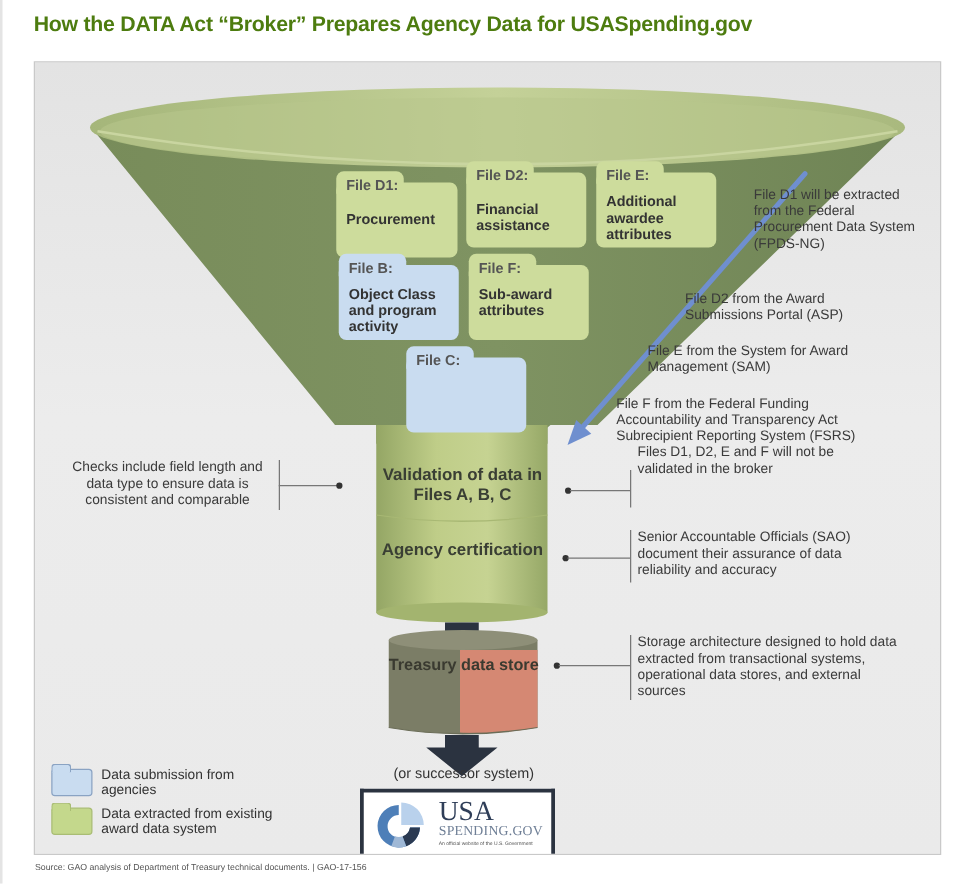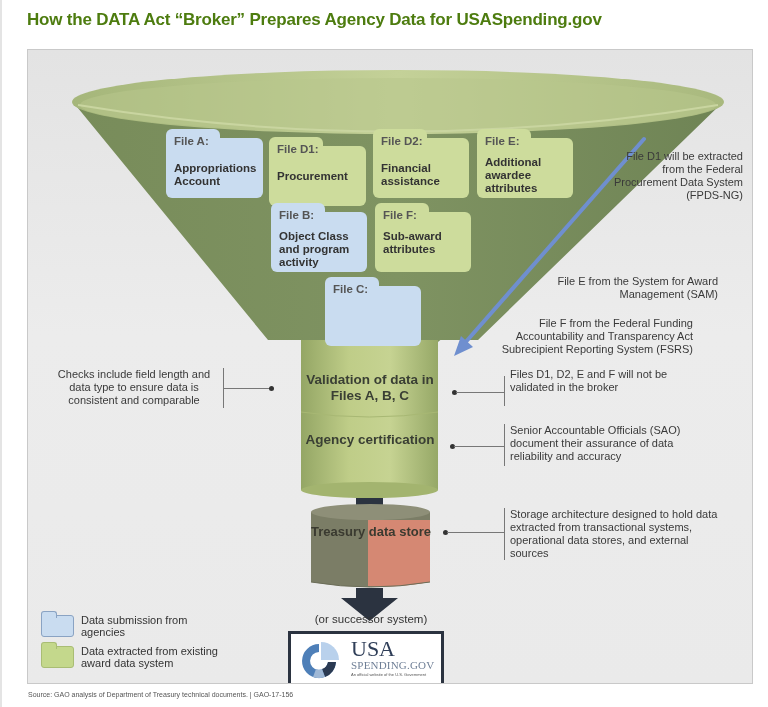--- a/index.html
+++ b/index.html
@@ -50,21 +50,21 @@
 
   .neck-label {
     position: absolute; width: 140px; text-align: center;
     font-size: 13.5px; font-weight: bold; color: #3a3f34; line-height: 16px;
   }
 
   .note {
     position: absolute; font-size: 10.5px; color: #3a3a3a; line-height: 13px;
   }
   .note.right { text-align: center; }
-  .note.center { text-align: right; }
+  .note.center { text-align: left; }
 
   .connector-bar {
     position: absolute; width: 1px; background: #777;
   }
   .connector-line {
     position: absolute; height: 1px; background: #777;
   }
   .connector-dot {
     position: absolute; width: 5px; height: 5px; border-radius: 50%; background: #333;
   }
@@ -157,25 +157,20 @@
     <ellipse cx="342.5" cy="462" rx="59.5" ry="8" fill="#8e8f78"></ellipse>
     <path d="M283,532 Q342,542 402,532" fill="none" stroke="#6b6d58" stroke-width="1"></path>
 
     <path d="M328,538 L355,538 L355,548 L370,548 L341.5,571 L313,548 L328,548 Z" fill="#2b3340"></path>
 
     <line x1="616" y1="89" x2="436" y2="294" stroke="#6f8fcf" stroke-width="4" stroke-linecap="round"></line>
     <path d="M426,306 L433,286 L445,297 Z" fill="#6f8fcf"></path>
   </svg>
 
 
-  <div class="file blue" style="left:138px;top:88px;width:97px;height:60px;">
-    <div class="tab"></div>
-    <span class="fname">File A:</span>
-    <span class="fdesc">Appropriations Account</span>
-  </div>
   <div class="file green" style="left:241px;top:96px;width:97px;height:60px;">
     <div class="tab"></div>
     <span class="fname">File D1:</span>
     <span class="fdesc">Procurement</span>
   </div>
   <div class="file green" style="left:345px;top:88px;width:96px;height:60px;">
     <div class="tab"></div>
     <span class="fname">File D2:</span>
     <span class="fdesc">Financial assistance</span>
   </div>
@@ -195,36 +190,37 @@
     <span class="fname">File F:</span>
     <span class="fdesc" style="margin-top:2px;">Sub-award attributes</span>
   </div>
 
   <div class="file blue" style="left:297px;top:236px;width:96px;height:60px;">
     <div class="tab"></div>
     <span class="fname">File C:</span>
   </div>
 
   <div class="note center" style="left:575px;top:100px;width:140px;font-size:11px;">File D1 will be extracted from the Federal Procurement Data System (FPDS-NG)</div>
+  <div class="note center" style="left:520px;top:183px;width:160px;font-size:11px;">File D2 from the Award Submissions Portal (ASP)</div>
   <div class="note center" style="left:490px;top:225px;width:200px;font-size:11px;">File E from the System for Award Management (SAM)</div>
   <div class="note center" style="left:465px;top:267px;width:200px;font-size:11px;">File F from the Federal Funding Accountability and Transparency Act Subrecipient Reporting System (FSRS)</div>
 
   <div class="neck-label" style="left:272px;top:322px;">Validation of data in Files A, B, C</div>
   <div class="neck-label" style="left:272px;top:382px;">Agency certification</div>
   <div class="neck-label" style="left:273px;top:474px;width:140px;font-size:13px;color:#3a3a30;">Treasury data store</div>
 
   <div class="note right" style="left:24px;top:318px;width:164px;font-size:11px;">Checks include field length and data type to ensure data is consistent and comparable</div>
   <div class="connector-bar" style="left:195px;top:318px;height:40px;"></div>
   <div class="connector-line" style="left:195px;top:338px;width:48px;"></div>
   <div class="connector-dot" style="left:241px;top:336px;"></div>
 
   <div class="connector-dot" style="left:424px;top:340px;"></div>
   <div class="connector-line" style="left:428px;top:342px;width:48px;"></div>
   <div class="connector-bar" style="left:476px;top:326px;height:30px;"></div>
-  <div class="note" style="left:482px;top:318px;width:180px;font-size:11px;">Files D1, D2, E and F will not be validated in the broker</div>
+  <div class="note" style="left:482px;top:306px;width:180px;font-size:11px;">Files D1, D2, E and F will not be validated in the broker</div>
 
   <div class="connector-dot" style="left:422px;top:394px;"></div>
   <div class="connector-line" style="left:426px;top:396px;width:50px;"></div>
   <div class="connector-bar" style="left:476px;top:374px;height:42px;"></div>
   <div class="note" style="left:482px;top:374px;width:200px;font-size:11px;">Senior Accountable Officials (SAO) document their assurance of data reliability and accuracy</div>
 
   <div class="connector-dot" style="left:415px;top:480px;"></div>
   <div class="connector-line" style="left:419px;top:482px;width:57px;"></div>
   <div class="connector-bar" style="left:476px;top:458px;height:52px;"></div>
   <div class="note" style="left:482px;top:458px;width:215px;font-size:11px;">Storage architecture designed to hold data extracted from transactional systems, operational data stores, and external sources</div>

